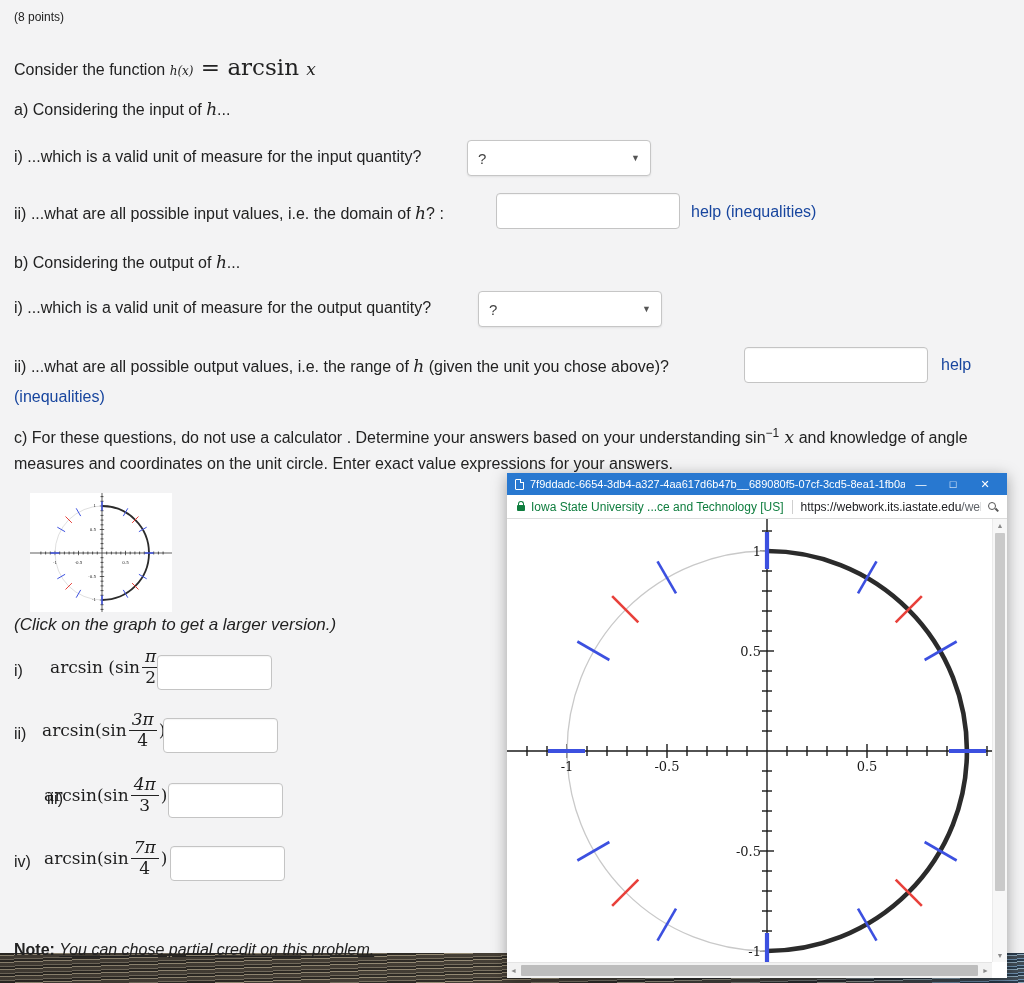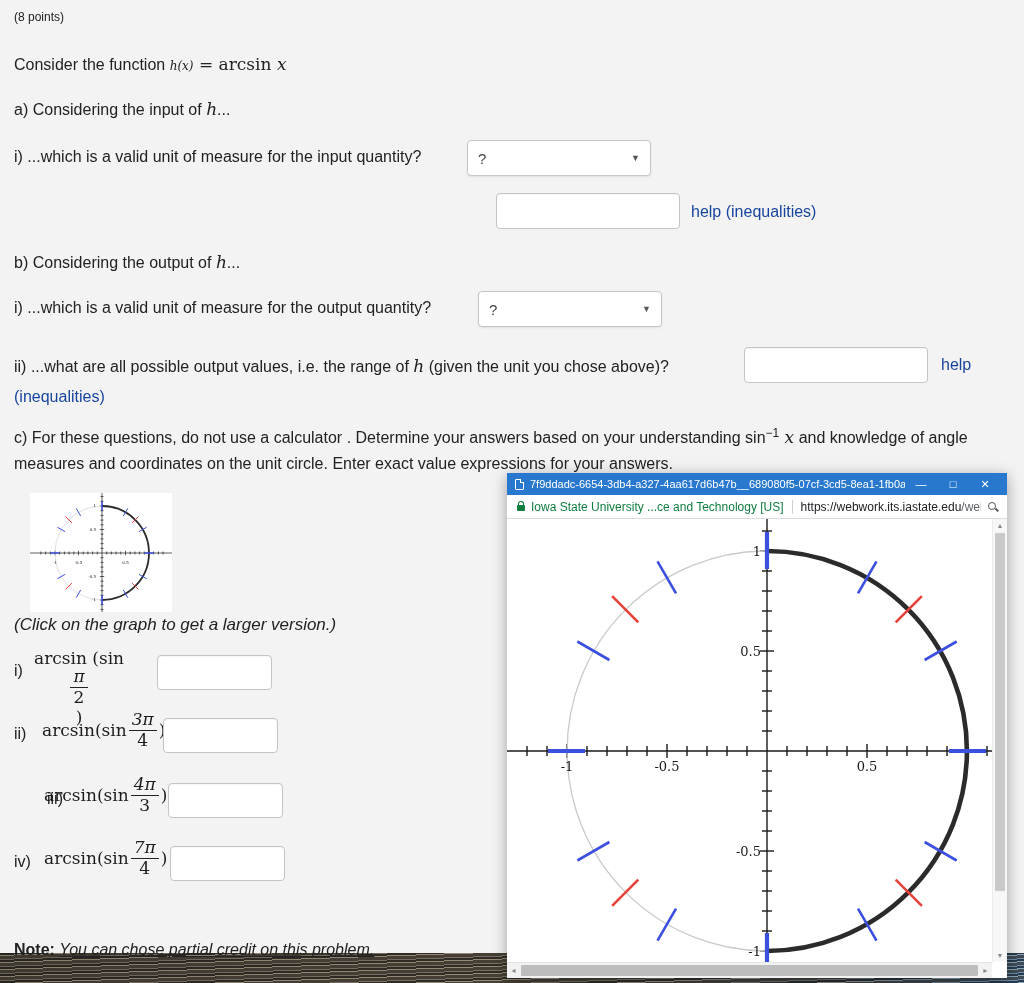--- a/index.html
+++ b/index.html
@@ -3,21 +3,21 @@
 <meta charset="utf-8">
 <style>
   * { margin:0; padding:0; box-sizing:border-box; }
   html,body { width:1024px; height:983px; }
   body { font-family:"Liberation Sans", sans-serif; background:#f3f3f4; color:#222; overflow:hidden; }
   .page { position:relative; width:1024px; height:983px; background:#f3f3f4; overflow:hidden; }
 
   .abs { position:absolute; }
   .txt { font-size:16px; color:#222; }
   .mvar { font-family:"DejaVu Serif", serif; font-style:italic; font-size:17px; }
-  .mrm  { font-family:"DejaVu Serif", serif; font-size:17px; }
+  .mrm  { font-family:"DejaVu Serif", serif; font-size:23px; }
   .link { color:#17459e; cursor:pointer; }
 
   
   .dropdown { position:absolute; width:184px; height:36px; background:#fff;
     border:1px solid #c6c6c6; border-radius:4px; box-shadow:0 1px 2px rgba(0,0,0,.08);
     display:flex; align-items:center; padding:0 10px; cursor:pointer; }
   .dropdown .val { font-size:15px; color:#444; flex:1; }
   .dropdown .arr { font-size:9px; color:#555; }
 
   
@@ -96,20 +96,23 @@
 
   <div class="abs" style="left:0; top:140px; width:1024px; height:36px;">
     <span class="abs txt" style="left:14px; top:8px;">i) ...which is a valid unit of measure for the input quantity?</span>
     <div class="dropdown" style="left:467px; top:0;">
       <span class="val">?</span>
       <span class="arr">▼</span>
     </div>
   </div>
 
   <div class="abs" style="left:0; top:193px; width:1024px; height:38px;">
+    <span class="abs txt" style="left:14px; top:10px;">
+      <span>ii) ...what are all possible input values, i.e. the domain of </span><span class="mvar">h</span><span>? :</span>
+    </span>
     <input class="tin" style="left: 496px; top: 0px; width: 184px;">
     <span class="abs txt link" style="left:691px; top:10px;">help (inequalities)</span>
   </div>
 
   <div class="abs txt" style="left:14px; top:252px;">
     <span>b) Considering the output of </span><span class="mvar">h</span><span>...</span>
   </div>
 
   <div class="abs" style="left:0; top:291px; width:1024px; height:36px;">
     <span class="abs txt" style="left:14px; top:8px;">i) ...which is a valid unit of measure for the output quantity?</span>
@@ -212,21 +215,21 @@
         <text x="66" y="37.9" font-size="4" text-anchor="end" fill="#1a1a1a" font-family="&quot;DejaVu Serif&quot;, serif">0.5</text>
         <text x="66" y="84.9" font-size="4" text-anchor="end" fill="#1a1a1a" font-family="&quot;DejaVu Serif&quot;, serif">-0.5</text>
         <text x="66" y="108.4" font-size="4" text-anchor="end" fill="#1a1a1a" font-family="&quot;DejaVu Serif&quot;, serif">-1</text>
       </svg>
   </div>
 
   <div class="abs click-note" style="left:14px; top:615px;">(Click on the graph to get a larger version.)</div>
 
   <div class="abs" style="left:0; top:648px; width:500px; height:46px;">
     <span class="abs txt" style="left:14px; top:14px;">i)</span>
-    <span class="abs expr" style="left:34px; top:0;flex-direction:column;">
+    <span class="abs expr" style="left:50px; top:0;">
       <span>arcsin (sin</span>
         <span class="frac">
           <span class="num">π</span>
           <span class="den">2</span>
         </span>
         <span>)</span>
     </span>
     <input class="tin" style="left: 157px; top: 7px; width: 115px; height: 35px;">
   </div>
 

